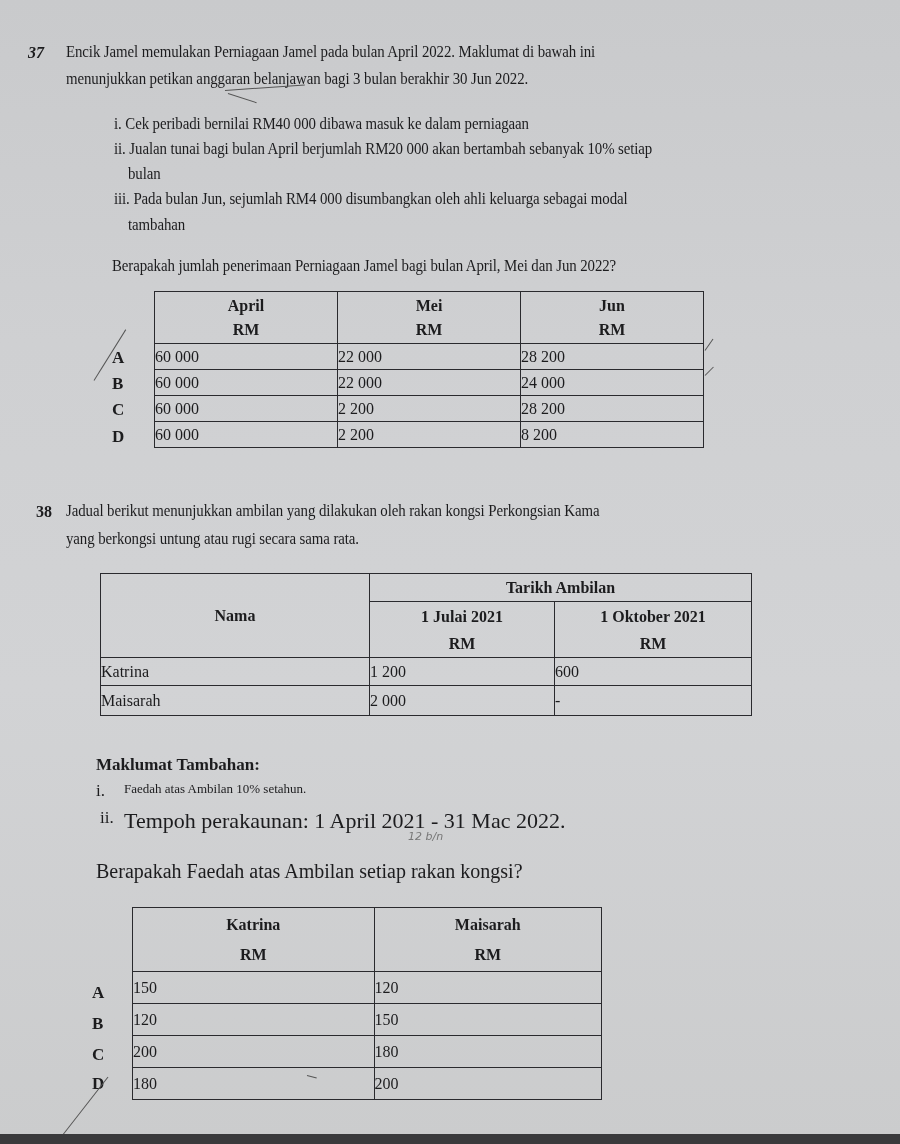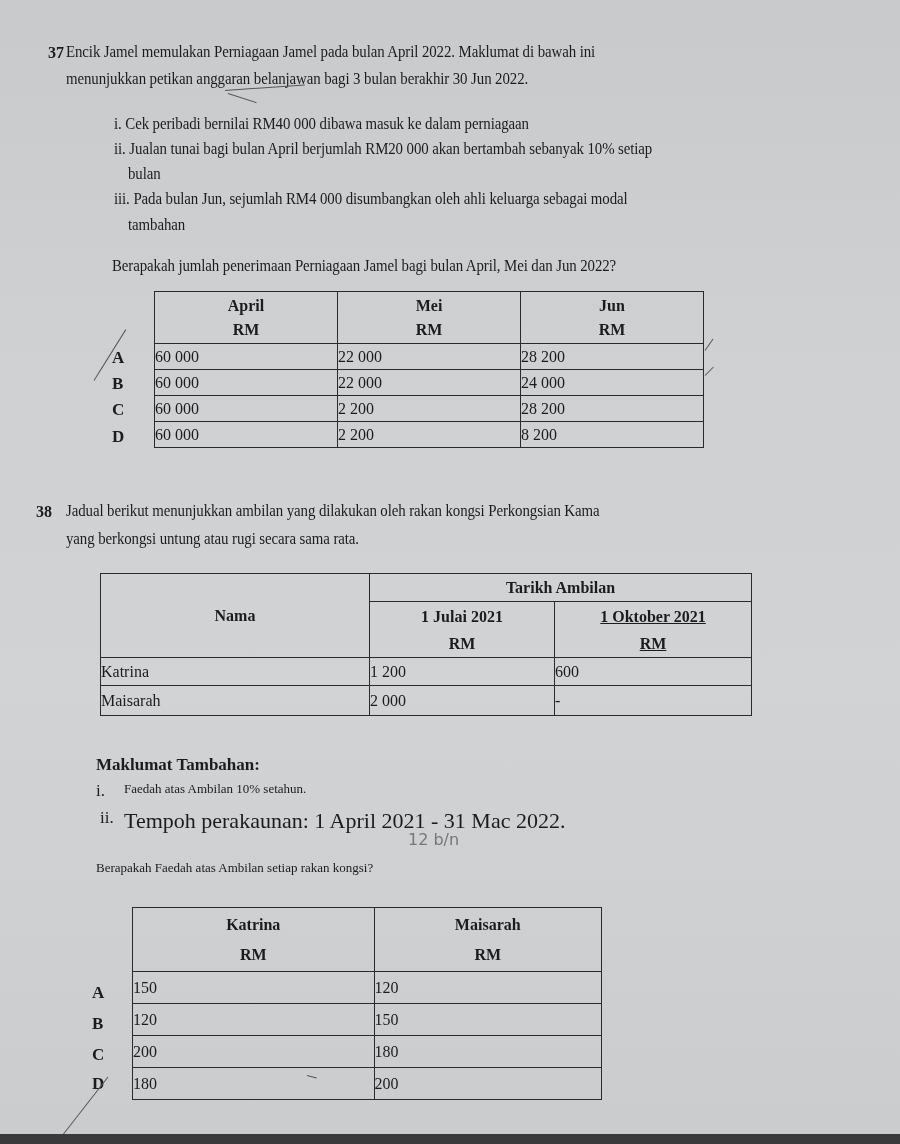--- a/index.html
+++ b/index.html
@@ -12,26 +12,26 @@
   .abs { position: absolute; }
   .qnum { font-weight: bold; font-size: 16px; }
   .line { font-size: 16px; white-space: nowrap; letter-spacing: -0.1px; }
   .narrow { transform: scaleX(0.93); transform-origin: left center; }
   table { border-collapse: collapse; position: absolute; font-size: 16px; }
   td { border: 1.5px solid #2a2a2e; text-align: left; padding: 0; }
   th { border: 1.5px solid #2a2a2e; text-align: center; font-weight: bold; padding: 0; }
   .optlabel { position: absolute; font-weight: bold; font-size: 17px; }
   .pen { position: absolute; border-top: 1.2px solid #555; transform-origin: left center; }
   .bottom-bar { position: absolute; left: 0; bottom: 0; width: 900px; height: 10px; background: #3a3a3c; }
-  .hw { font-family: "DejaVu Sans", sans-serif; color: #777; font-size: 16px; }
+  .hw { font-family: "DejaVu Sans", sans-serif; font-style: italic; color: #777; font-size: 11px; }
 </style>
 </head>
 <body>
 
-<div class="abs qnum" style="left:48px; top:44px;">37</div>
+<div class="abs qnum" style="left:28px; top:44px;font-style:italic;">37</div>
 <div class="abs line narrow" style="left:66px; top:43px;">Encik Jamel memulakan Perniagaan Jamel pada bulan April 2022.  Maklumat di bawah ini</div>
 <div class="abs line narrow" style="left:66px; top:70px;">menunjukkan petikan anggaran belanjawan bagi 3 bulan berakhir 30 Jun 2022.</div>
 <div class="pen" style="left:225px; top:90px; width:80px; transform:rotate(-4deg);"></div>
 <div class="pen" style="left:228px; top:93px; width:30px; transform:rotate(18deg);"></div>
 
 <div class="abs line narrow" style="left:114px; top:115px;">i.  Cek peribadi bernilai RM40 000 dibawa masuk ke dalam perniagaan</div>
 <div class="abs line narrow" style="left:114px; top:140px;">ii. Jualan tunai bagi bulan April berjumlah RM20 000 akan bertambah sebanyak 10% setiap</div>
 <div class="abs line narrow" style="left:128px; top:165px;">bulan</div>
 <div class="abs line narrow" style="left:114px; top:190px;">iii. Pada bulan Jun, sejumlah RM4 000 disumbangkan oleh ahli keluarga sebagai modal</div>
 <div class="abs line narrow" style="left:128px; top:216px;">tambahan</div>
@@ -80,21 +80,21 @@
 <div class="abs line narrow" style="left:66px; top:530px;">yang berkongsi untung atau rugi secara sama rata.</div>
 
 <table style="left:100px; top:573px; width:652px;">
   <tbody>
       <tr style="height:28px;">
     <th rowspan="2" style="width:268px;">Nama</th>
     <th colspan="2">Tarikh Ambilan</th>
   </tr>
   <tr style="height:56px;">
     <th style="width:184px; line-height:27px;"><span>1 Julai 2021</span><br><span>RM</span></th>
-    <th style="width:196px; line-height:27px;text-decoration:underline;"><span>1 Oktober 2021</span><br><span>RM</span></th>
+    <th style="width:196px; line-height:27px;"><span>1 Oktober 2021</span><br><span>RM</span></th>
   </tr>
   <tr style="height:28px;">
     <td>Katrina</td>
     <td>1 200</td>
     <td>600</td>
   </tr>
   <tr style="height:30px;">
     <td>Maisarah</td>
     <td>2 000</td>
     <td>-</td>
@@ -102,21 +102,21 @@
 </tbody>
   </table>
 
 <div class="abs" style="left:96px; top:755px; font-weight:bold; font-size:17px;">Maklumat Tambahan:</div>
 <div class="abs" style="left:96px; top:781px; font-size:17px;">i.</div>
 <div class="abs" style="left:124px; top:781px; font-size:13px;">Faedah atas Ambilan 10% setahun.</div>
 <div class="abs" style="left:100px; top:808px; font-size:17px;">ii.</div>
 <div class="abs" style="left:124px; top:808px; font-size:22px;">Tempoh perakaunan: 1 April 2021 - 31 Mac 2022.</div>
 <div class="abs hw" style="left:408px; top:830px;">12 b/n</div>
 
-<div class="abs" style="left:96px; top:860px; font-size:13px;">Berapakah Faedah atas Ambilan setiap rakan kongsi?</div>
+<div class="abs" style="left:96px; top:860px; font-size:20px;">Berapakah Faedah atas Ambilan setiap rakan kongsi?</div>
 
 <table style="left:132px; top:907px; width:470px;">
   <tbody>
       <tr style="height:64px;">
     <th style="width:240px; line-height:30px;"><span>Katrina</span><br><span>RM</span></th>
     <th style="width:226px; line-height:30px;"><span>Maisarah</span><br><span>RM</span></th>
   </tr>
   <tr style="height:32px;">
     <td>150</td>
     <td>120</td>

